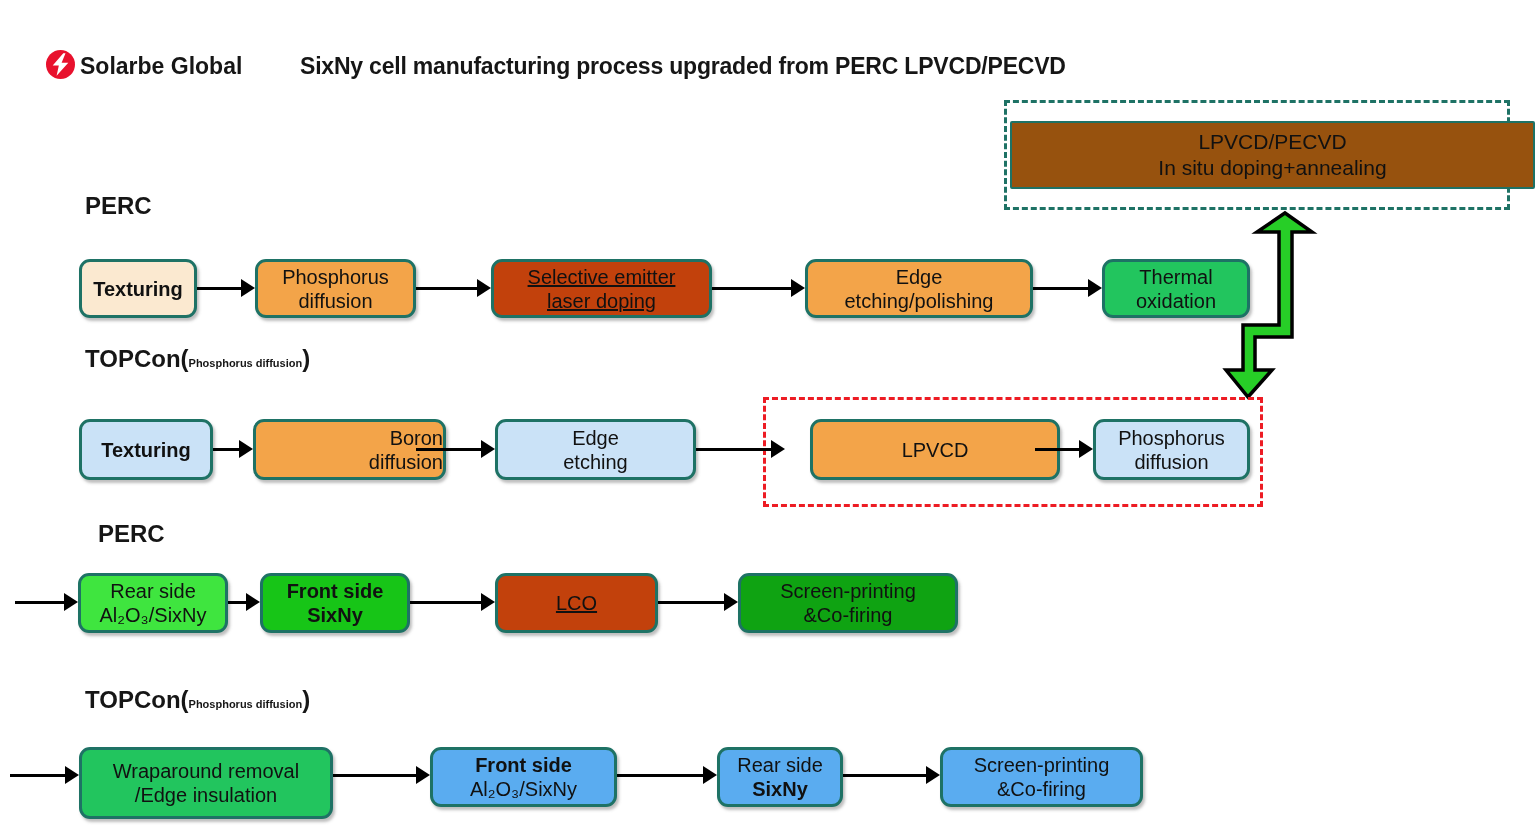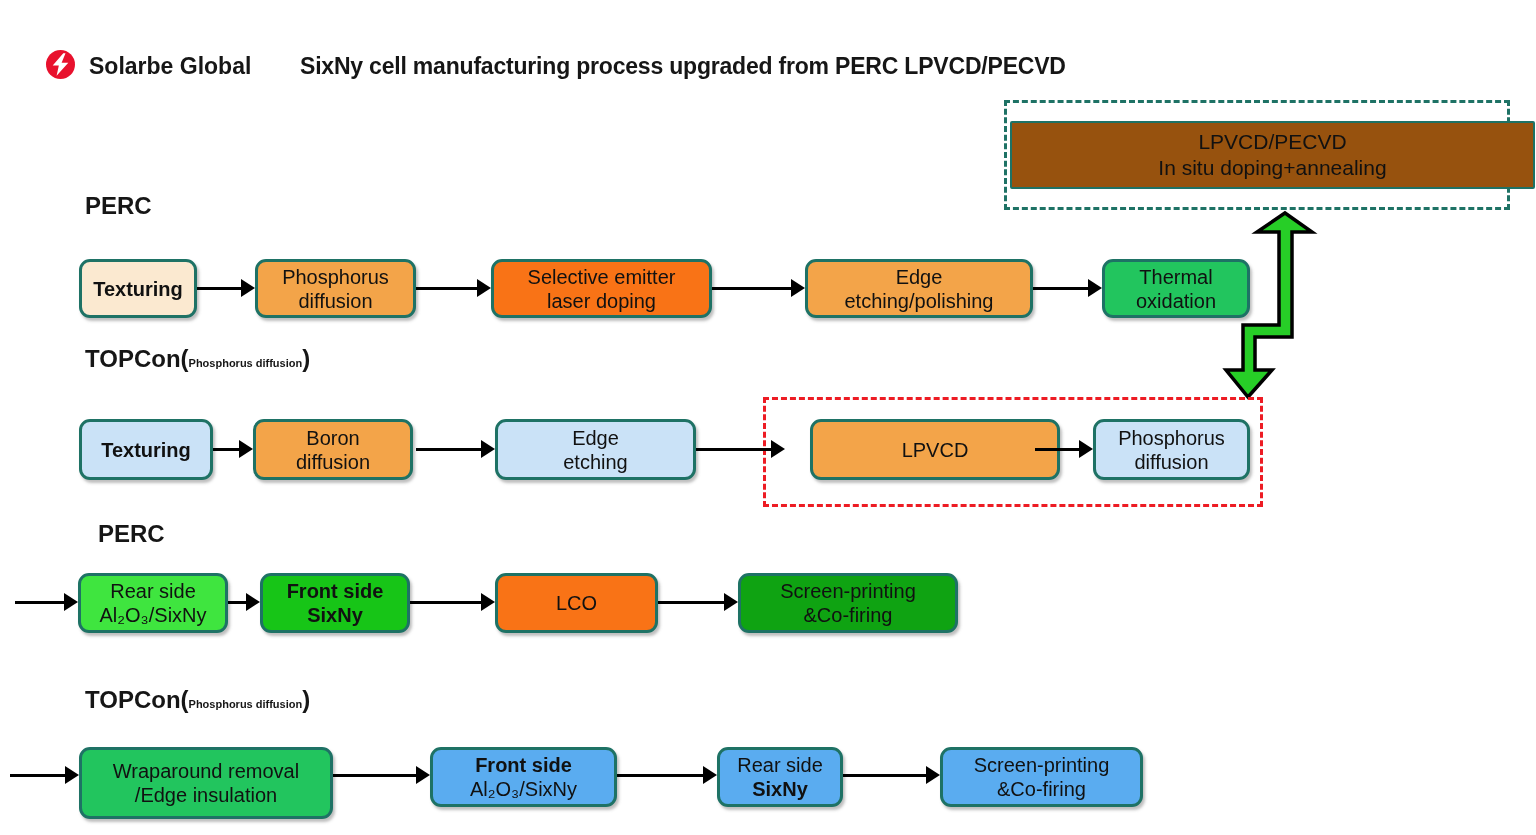--- a/index.html
+++ b/index.html
@@ -5,40 +5,40 @@
   :root{
     --teal:#1e7265;
     --red-dash:#ed1c24;
   }
   html,body{margin:0;padding:0;background:#fff;}
   #canvas{
     position:relative;width:1536px;height:835px;background:#ffffff;overflow:hidden;
     font-family:"Liberation Sans","DejaVu Sans",sans-serif;color:#111;
   }
   
-  .brand{position:absolute;left:80px;top:53px;font-size:23px;font-weight:bold;color:#161616;margin-left:9px;}
+  .brand{position:absolute;left:80px;top:53px;font-size:23px;font-weight:bold;color:#161616;}
   .title{position:absolute;left:300px;top:53px;font-size:23px;font-weight:bold;color:#161616;letter-spacing:-0.2px;}
   .logo{position:absolute;left:46px;top:50px;width:29px;height:29px;}
   
   .rowlabel{position:absolute;font-weight:bold;color:#161616;white-space:nowrap;}
   .rowlabel .big{font-size:24px;}
   .rowlabel .small{font-size:11px;}
   
   .fbox{
     position:absolute;box-sizing:border-box;border:3px solid var(--teal);border-radius:11px;
     display:flex;flex-direction:column;align-items:center;justify-content:center;
     font-size:20px;line-height:24px;text-align:center;
     box-shadow:2px 3px 3px rgba(110,110,110,.45);
   }
   .bl{white-space:nowrap;}
   .bold{font-weight:bold;}
   .cream{background:#fbe9d0;}
   .orange{background:#f3a449;}
   .brightorange{background:#22c55e;}
-  .redbox{background:#f97316;}
+  .redbox{background:#c2410c;text-decoration:underline;}
   .lightblue{background:#cae2f7;}
   .skyblue{background:#5aacf0;}
   .brightgreen{background:#3fe53f;}
   .medgreen{background:#17c517;}
   .darkgreen{background:#0fa312;}
   .brown{background:#97520e;}
   
   .dash-teal{position:absolute;border:3px dashed var(--teal);box-sizing:border-box;}
   .dash-red{position:absolute;border:3px dashed var(--red-dash);box-sizing:border-box;}
   
@@ -107,21 +107,21 @@
     <span class="big">TOPCon(</span><span class="small">Phosphorus diffusion</span><span class="big">)</span>
   </div>
 
   <div class="dash-red" style="left:763px;top:397px;width:500px;height:110px;"></div>
 
   <div class="fbox lightblue" style="left:79px;top:419px;width:134px;height:61px;">
     <div class="bl bold">Texturing</div>
   </div>
   <div class="harrow" style="left:213px;top:448px;width:27px;"></div>
 
-  <div class="fbox orange" style="left:253px;top:419px;width:160px;height:61px;">
+  <div class="fbox orange" style="left:253px;top:419px;width:193px;height:61px;align-items:flex-end;">
     <div class="bl">Boron</div>
     <div class="bl">diffusion</div>
   </div>
   <div class="harrow" style="left:416px;top:448px;width:66px;"></div>
 
   <div class="fbox lightblue" style="left:495px;top:419px;width:201px;height:61px;">
     <div class="bl">Edge</div>
     <div class="bl">etching</div>
   </div>
   <div class="harrow" style="left:696px;top:448px;width:76px;"></div>

